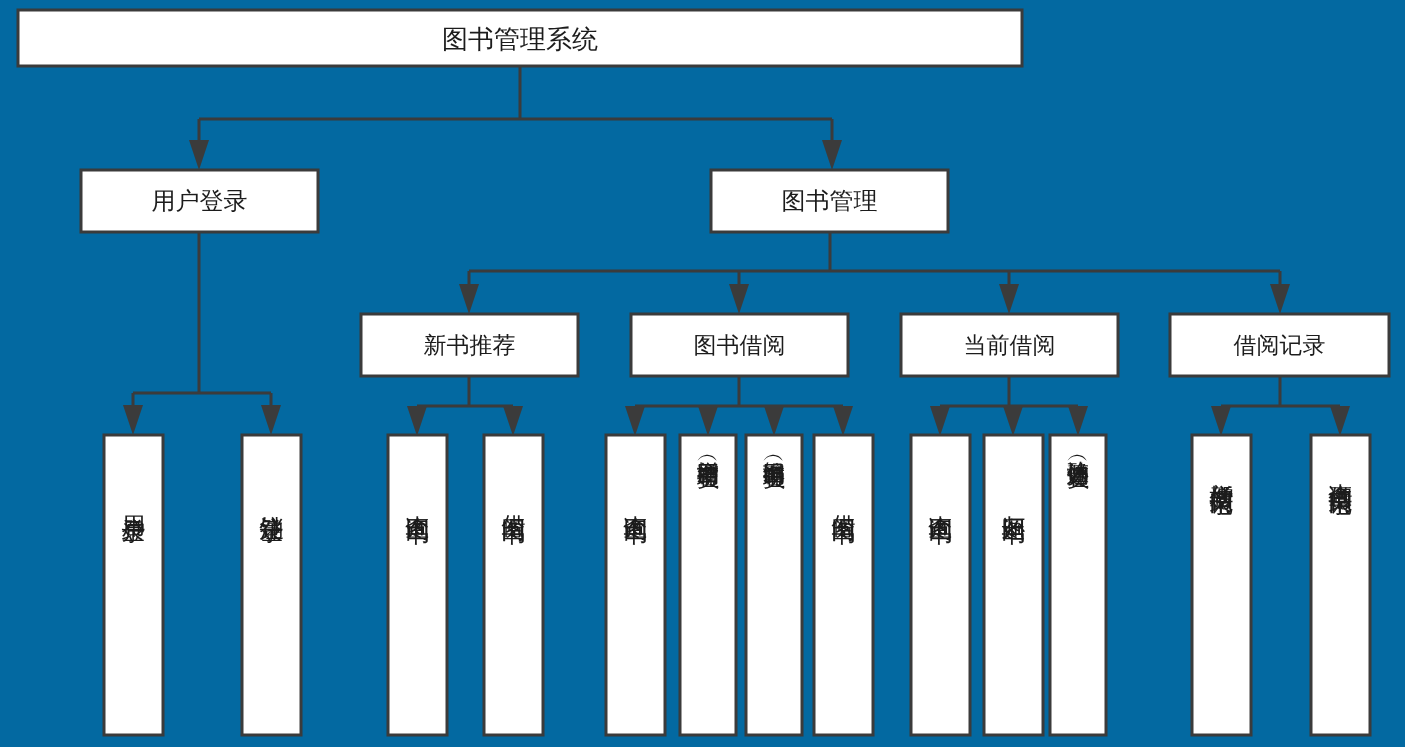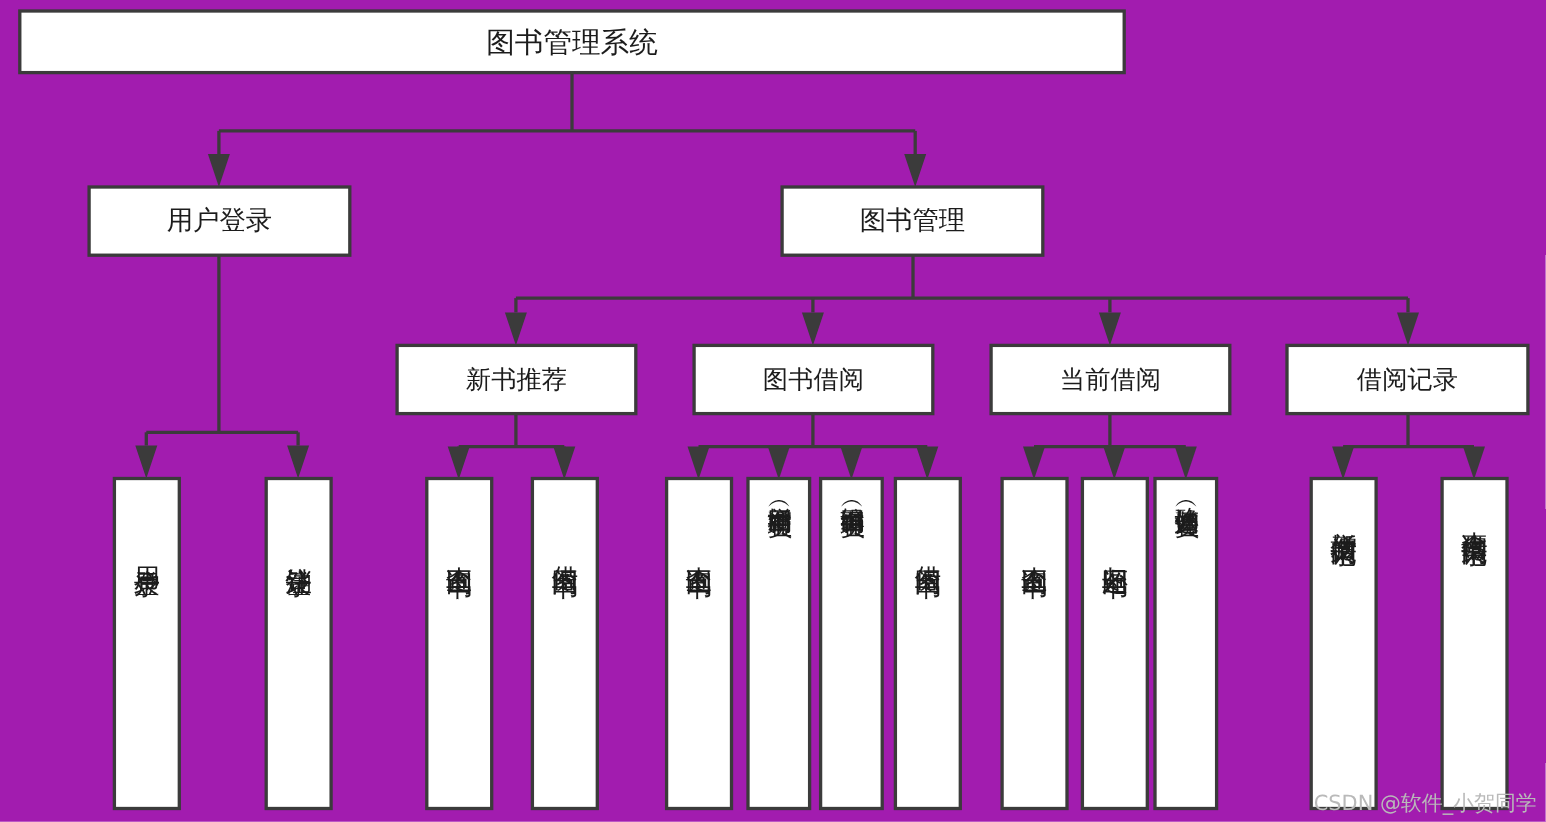--- a/index.html
+++ b/index.html
@@ -1,20 +1,20 @@
 <!DOCTYPE html>
 <html><head>
 <meta charset="utf-8">
 <style>
   html,body{margin:0;padding:0;background:#ffffff;}
   body{
     font-family:"DejaVu Sans","Liberation Sans",sans-serif;
     width:1405px;height:747px;overflow:hidden;
   }
-  #stage{position:relative;width:1405px;height:747px;background:#a21caf;}
+  #stage{position:relative;width:1405px;height:747px;background:#0369a1;}
   svg.diagram{position:absolute;left:0;top:0;width:1405px;height:747px;}
   .nodebox{fill:#ffffff;stroke:#3b3b3b;stroke-width:3;}
   .conn{stroke:#3b3b3b;stroke-width:3;fill:none;}
   .arrowhead{fill:#3b3b3b;stroke:none;}
   .nlabel{
     font-family:"DejaVu Sans","Liberation Sans",sans-serif;
     fill:#1c1c1c;
     text-anchor:middle;
     dominant-baseline:middle;
   }
@@ -212,15 +212,14 @@
       <text class="vlabel" x="1221.5" y="470">新增借阅记录</text>
     </g>
 
     <g>
       <rect class="nodebox" x="1311" y="435" width="59" height="300"></rect>
       <text class="vlabel" x="1340.5" y="470">查询借阅记录</text>
     </g>
 
   </svg>
 
-  <div class="watermark">CSDN @软件_小贺同学</div>
 
 </div>
 
 </body></html>

